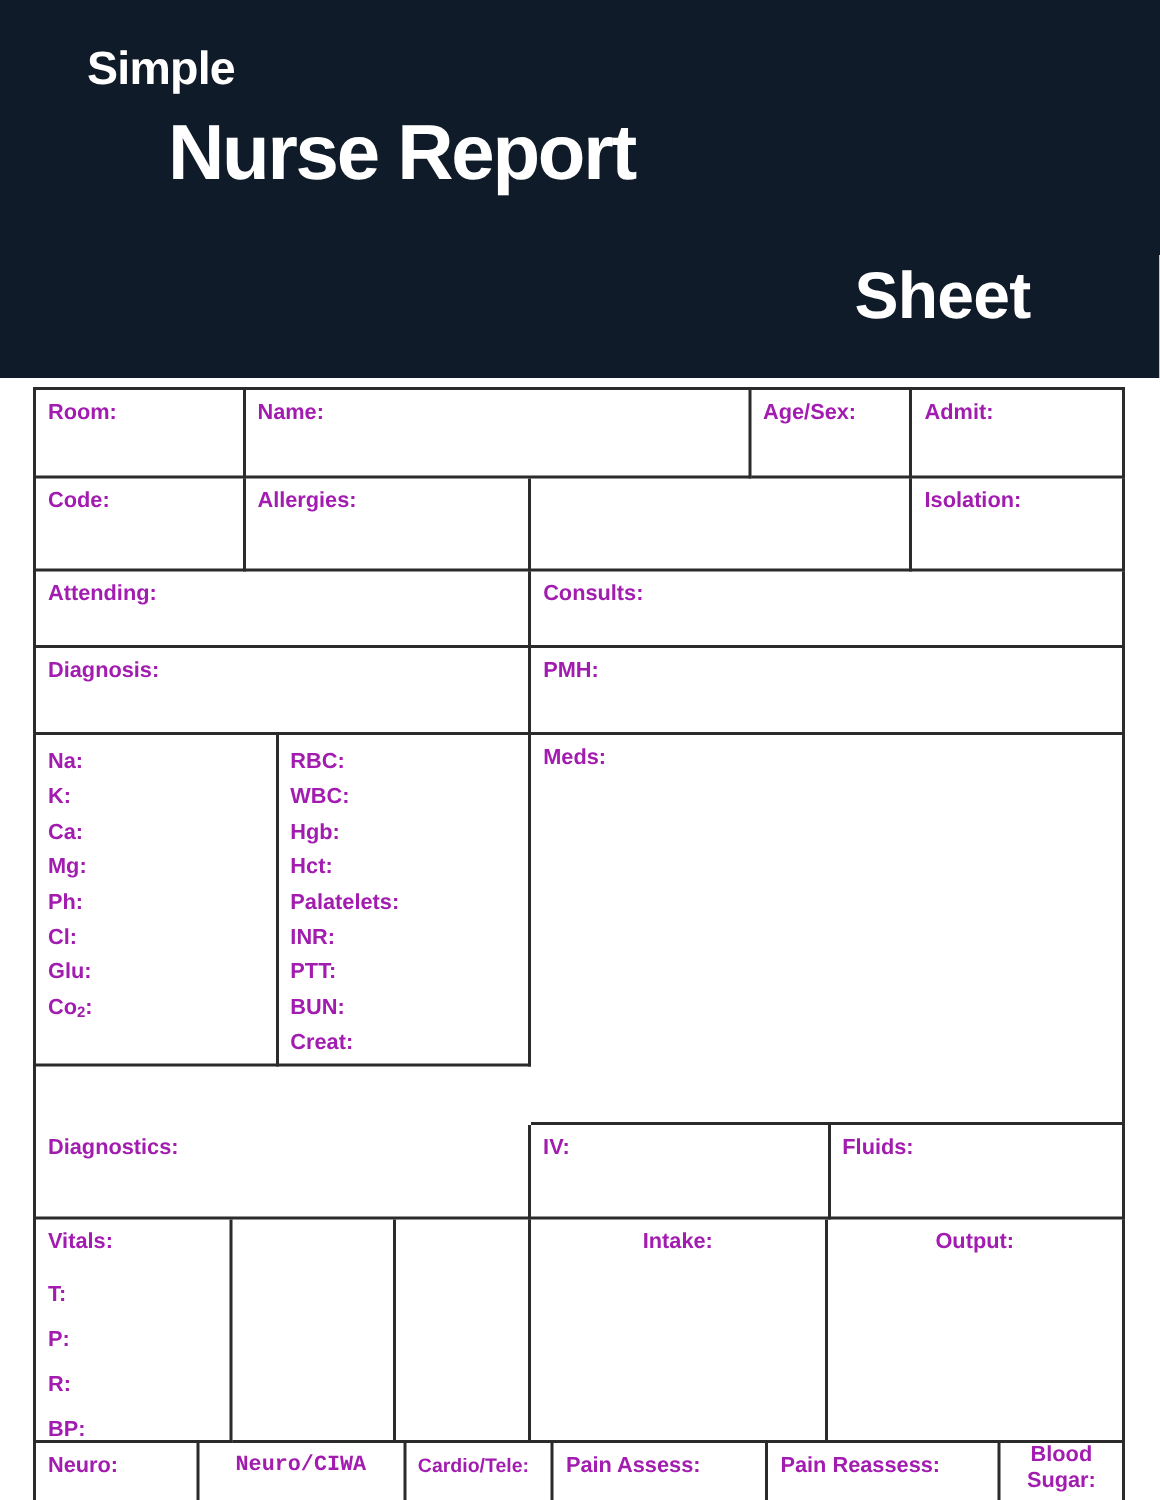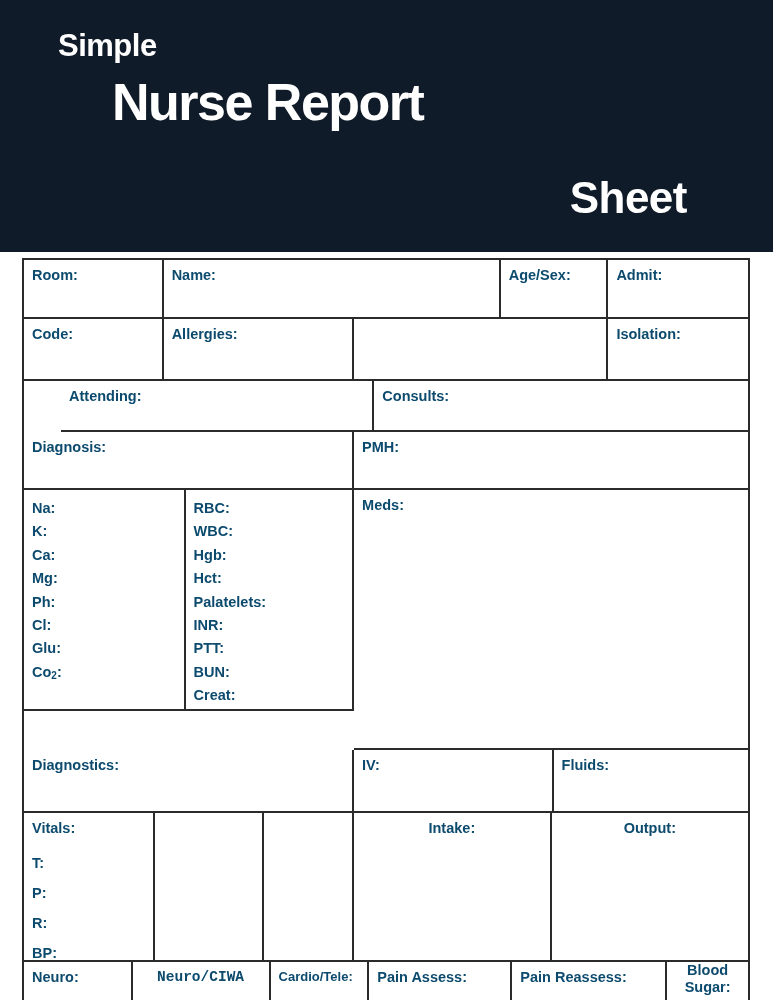--- a/index.html
+++ b/index.html
@@ -82,21 +82,21 @@
     width: 100%;
     box-sizing: border-box;
   }
   .cell {
     border-right: 2px solid #2b2b2b;
     border-bottom: 2px solid #2b2b2b;
     box-sizing: border-box;
     padding: 7px 0 0 8px;
     font-size: 14.5px;
     font-weight: bold;
-    color: #0c4a6e;
+    color: #a21caf;
     position: relative;
     overflow: hidden;
   }
   .cell.center {
     text-align: center;
     padding-left: 0;
   }
   .labels-list {
     line-height: 23.4px;
     font-size: 14.5px;
@@ -139,21 +139,21 @@
     </div>
 
     <div class="row">
       <div class="cell" style="width:140px;height:62px;">Code:</div>
       <div class="cell" style="width:191px;height:62px;">Allergies:</div>
       <div class="cell" style="width:255px;height:62px;"></div>
       <div class="cell" style="width:142px;height:62px;">Isolation:</div>
     </div>
 
     <div class="row">
-      <div class="cell" style="width:331px;height:51px;margin-left:37px;">Attending:</div>
+      <div class="cell" style="width:331px;height:51px;">Attending:</div>
       <div class="cell" style="width:397px;height:51px;">Consults:</div>
     </div>
 
     <div class="row">
       <div class="cell" style="width:331px;height:58px;">Diagnosis:</div>
       <div class="cell" style="width:397px;height:58px;">PMH:</div>
     </div>
 
     <div class="row">
       <div class="cell" style="width:162px;height:221px;">

